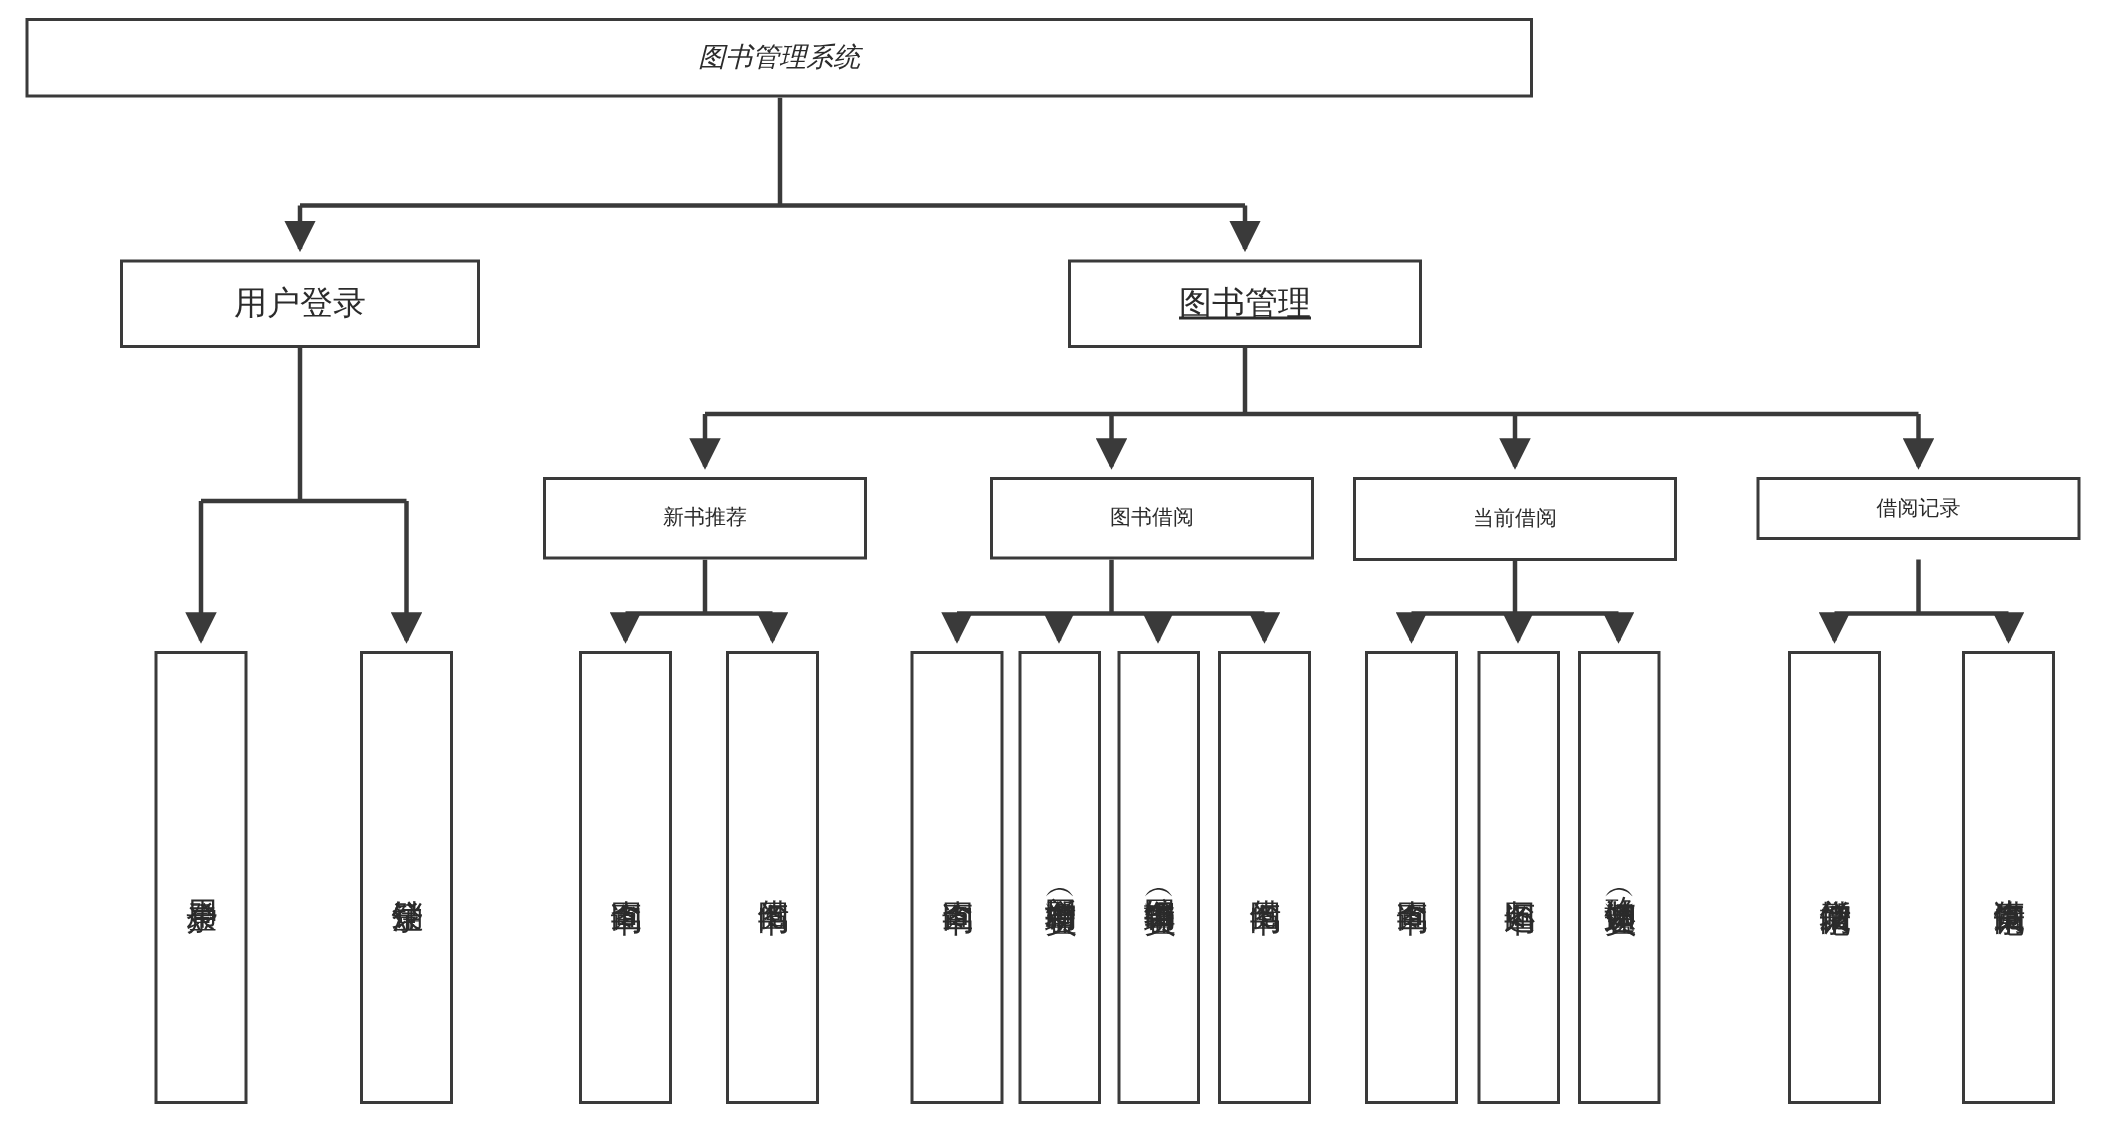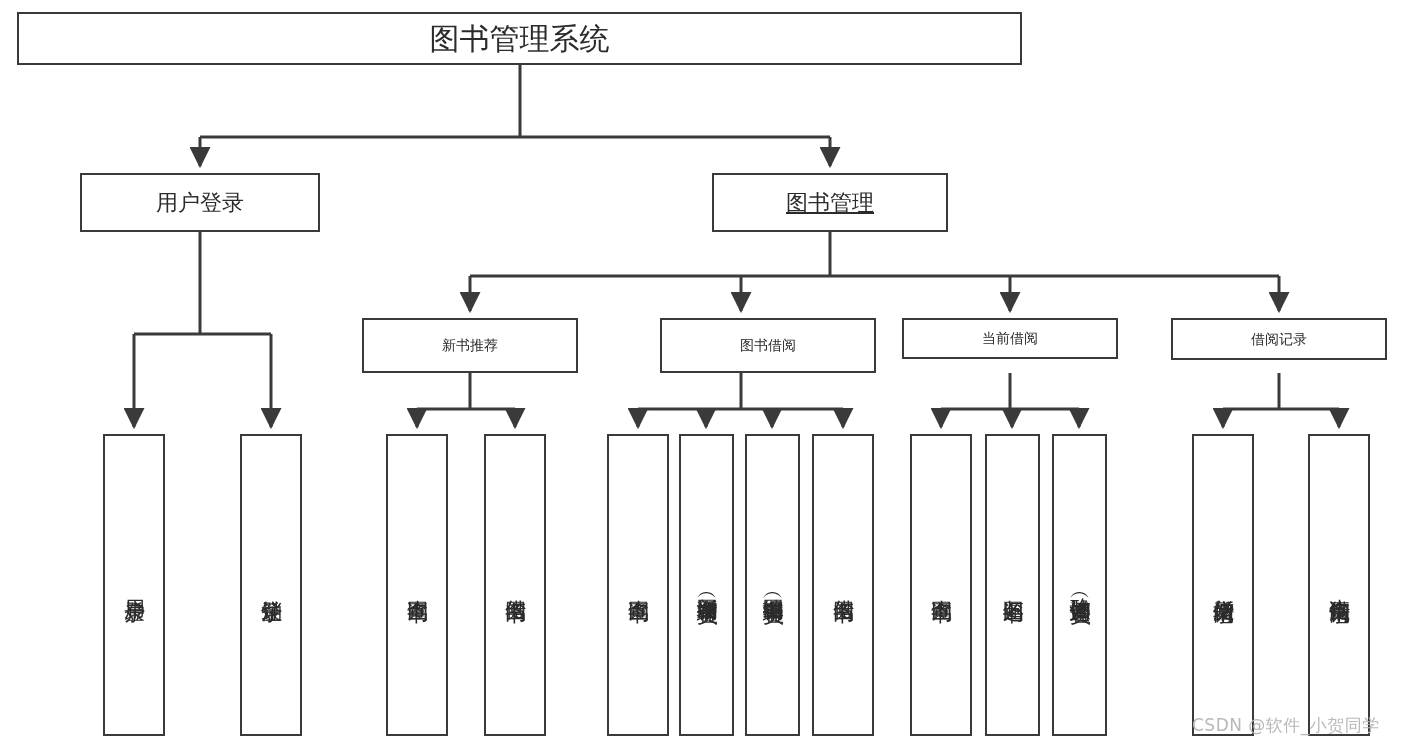--- a/index.html
+++ b/index.html
@@ -36,21 +36,21 @@
     color: #2b2b2b;
     z-index: 2;
   }
   .node-label {
     display: block;
     text-align: center;
     line-height: 1.18;
     color: #2b2b2b;
     white-space: nowrap;
   }
-  .node.level-0 .node-label { font-size: 30px; }
+  .node.level-0 .node-label { font-size: 18px; font-style: italic; }
   .node.level-1 .node-label { font-size: 22px; }
   .node.level-2 .node-label { font-size: 14px; }
   .node.leaf {
     align-items: center;
     justify-content: center;
   }
   .node.leaf .node-label {
     writing-mode: vertical-rl;
     text-orientation: upright;
     font-size: 21px;
@@ -139,21 +139,21 @@
       </div>
       <div class="node level-1" style="left: 712px; top: 173px; width: 236px; height: 59px; text-decoration: underline;">
         <span class="node-label">图书管理</span>
       </div>
       <div class="node level-2" style="left: 362px; top: 318px; width: 216px; height: 55px;">
         <span class="node-label">新书推荐</span>
       </div>
       <div class="node level-2" style="left: 633px; top: 318px; width: 216px; height: 55px; margin-left: 27px;">
         <span class="node-label">图书借阅</span>
       </div>
-      <div class="node level-2" style="left: 902px; top: 318px; width: 216px; height: 41px; justify-content: center;">
+      <div class="node level-2" style="left: 902px; top: 318px; width: 216px; height: 56px; justify-content: center;">
         <span class="node-label">当前借阅</span>
       </div>
       <div class="node level-2" style="left: 1171px; top: 318px; width: 216px; height: 42px;">
         <span class="node-label">借阅记录</span>
       </div>
       <div class="node level-3 leaf" style="left: 103px; top: 434px; width: 62px; height: 302px;">
         <span class="node-label">用户登录</span>
       </div>
       <div class="node level-3 leaf" style="left: 240px; top: 434px; width: 62px; height: 302px;">
         <span class="node-label">注销登录</span>
@@ -186,14 +186,13 @@
         <span class="node-label">确认归还（管理员）</span>
       </div>
       <div class="node level-3 leaf" style="left: 1192px; top: 434px; width: 62px; height: 302px;">
         <span class="node-label">新增借阅记录</span>
       </div>
       <div class="node level-3 leaf" style="left: 1308px; top: 434px; width: 62px; height: 302px;">
         <span class="node-label">查询借阅记录</span>
       </div>
     </div>
 
-  <div id="watermark">CSDN @软件_小贺同学</div>
 </div>
 
 </body></html>

